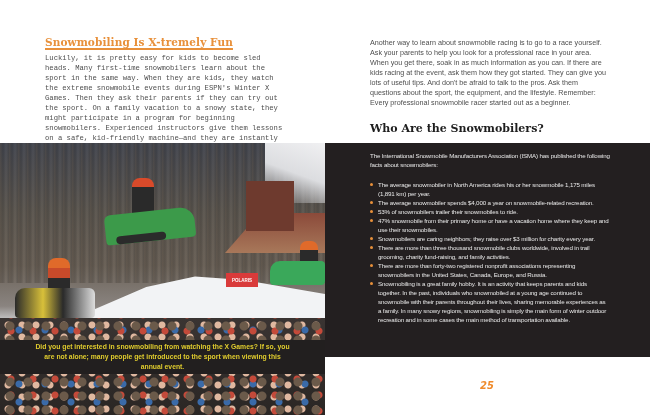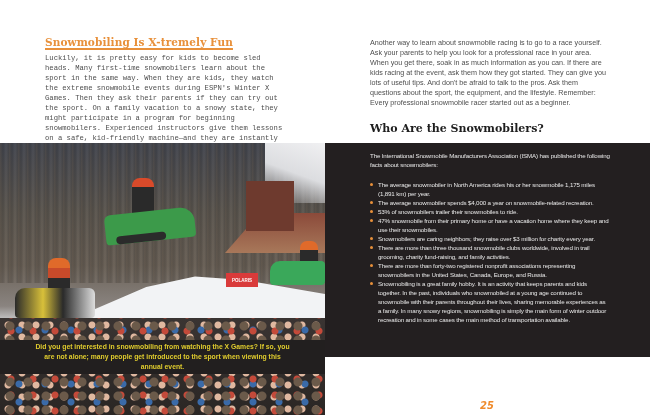--- a/index.html
+++ b/index.html
@@ -93,21 +93,21 @@
     }
     .facts-list li .bullet {
       position: absolute; left: 0; top: 3px; width: 3px; height: 3px; border-radius: 50%; background: #e8903a;
     }
 
     .right-heading {
       position: absolute; left: 45px; top: 122px;
       font-family: "DejaVu Serif", serif; font-weight: bold; font-size: 11px; color: #1e1e1e;
     }
     .page-number {
-      position: absolute; left: 155px; top: 400px;
+      position: absolute; left: 155px; top: 380px;
       font-family: "DejaVu Sans", sans-serif; font-weight: bold; font-style: italic;
       font-size: 10px; color: #ef8a2a;
     }
   </style>
 </head>
 <body>
 
 <div class="left-page">
   <h2 class="section-heading">Snowmobiling Is X-tremely Fun</h2>
   <p class="body-text left-body">Luckily, it is pretty easy for kids to become sled heads. Many first-time snowmobilers learn about the sport in the same way. When they are kids, they watch the extreme snowmobile events during ESPN's Winter X Games. Then they ask their parents if they can try out the sport. On a family vacation to a snowy state, they might participate in a program for beginning snowmobilers. Experienced instructors give them lessons on a safe, kid-friendly machine—and they are instantly hooked!</p>

